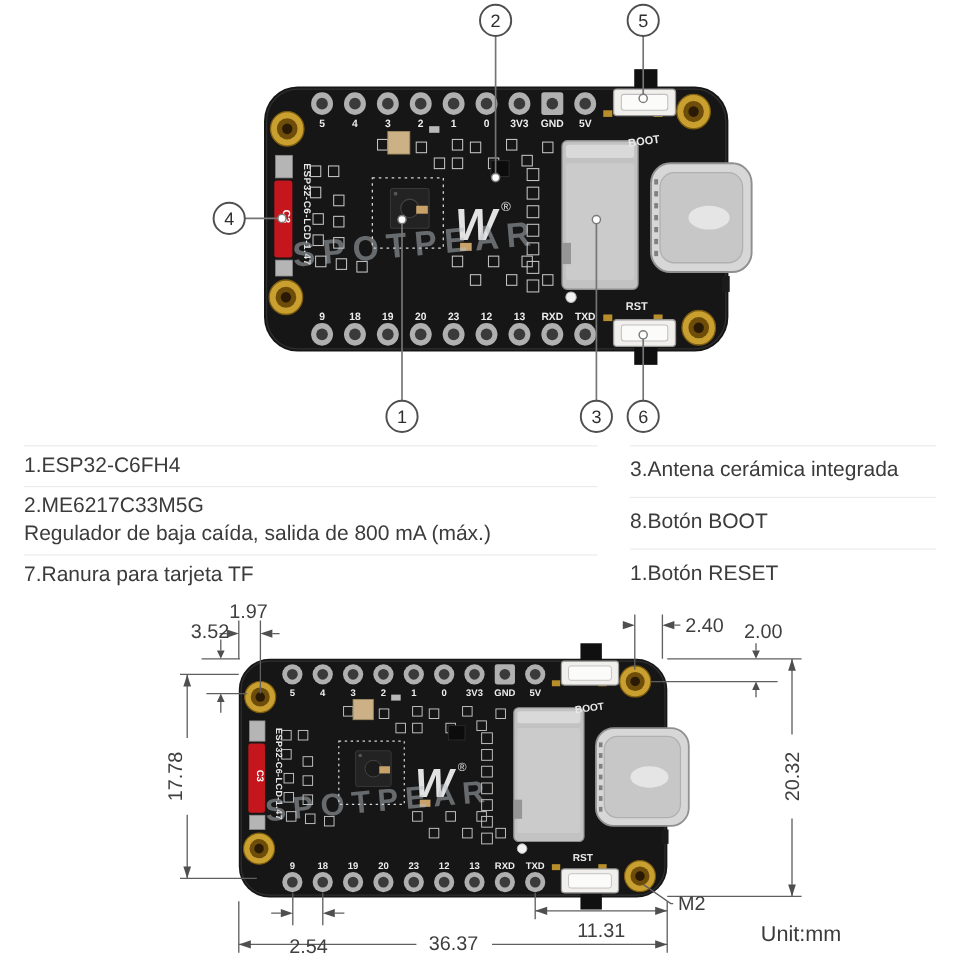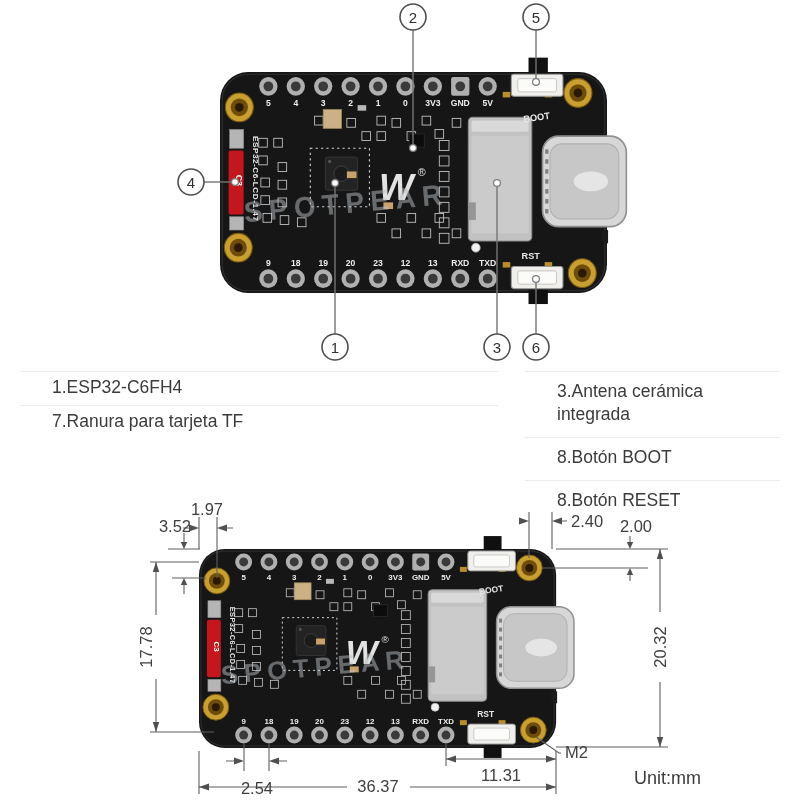--- a/index.html
+++ b/index.html
@@ -10,21 +10,21 @@
   #stage{position:absolute;left:0;top:0;width:800px;height:800px;}
   .legend{
     position:absolute;left:20px;top:371px;width:760px;
     display:flex;align-items:flex-start;
     font-size:17.5px;color:#3b3b3b;line-height:1.32;
   }
   .leg-col-left{width:478px;}
   .leg-col-right{flex:1;margin-left:27px;}
   .leg-row{border-top:1px solid #ececec;padding:4px 0 6px 0;}
   .leg-col-right .leg-row{padding:8px 0 11px 0;}
-  .leg-line{display:block;margin-left:32px;}
+  .leg-line{display:block;}
 </style>
 </head>
 <body>
 
 <svg id="stage" xmlns="http://www.w3.org/2000/svg" xmlns:xlink="http://www.w3.org/1999/xlink" viewBox="0 0 800 800">
   <defs>
 
     <g id="pcb" font-family="Liberation Sans, sans-serif">
       <rect x="0" y="0" width="360" height="200" rx="26" fill="#161616"></rect>
       <rect x="2" y="2" width="356" height="196" rx="24" fill="none" stroke="#3d3d3d" stroke-width="1" opacity="0.65"></rect>
@@ -340,27 +340,31 @@
     <text x="634" y="784" font-size="18" fill="#3b3b3b">Unit:mm</text>
   </g>
 </svg>
 
 <div class="legend">
   <div class="leg-col-left">
     <div class="leg-row">
       <span class="leg-line">1.ESP32-C6FH4</span>
     </div>
     <div class="leg-row">
+      <span class="leg-line">2.ME6217C33M5G</span>
+      <span class="leg-line">Regulador de baja caída, salida de 800 mA (máx.)</span>
+    </div>
+    <div class="leg-row">
       <span class="leg-line">7.Ranura para tarjeta TF</span>
     </div>
   </div>
   <div class="leg-col-right">
     <div class="leg-row">
       <span class="leg-line">3.Antena cerámica integrada</span>
     </div>
     <div class="leg-row">
       <span class="leg-line">8.Botón BOOT</span>
     </div>
     <div class="leg-row">
-      <span class="leg-line">8.Botón RESET</span>
+      <span class="leg-line">1.Botón RESET</span>
     </div>
   </div>
 </div>
 
 </body></html>

